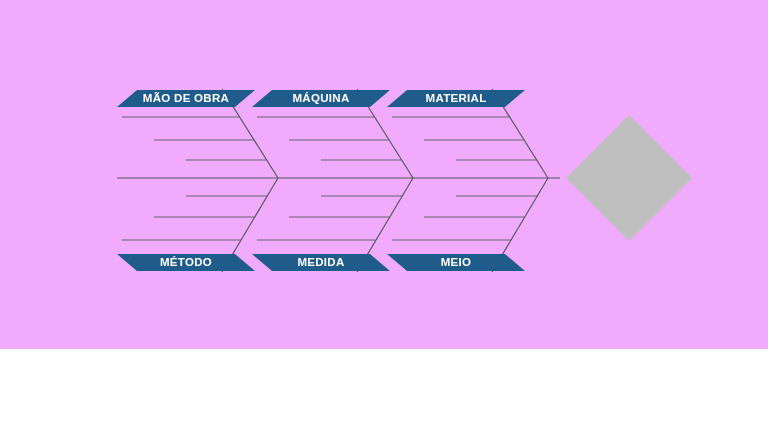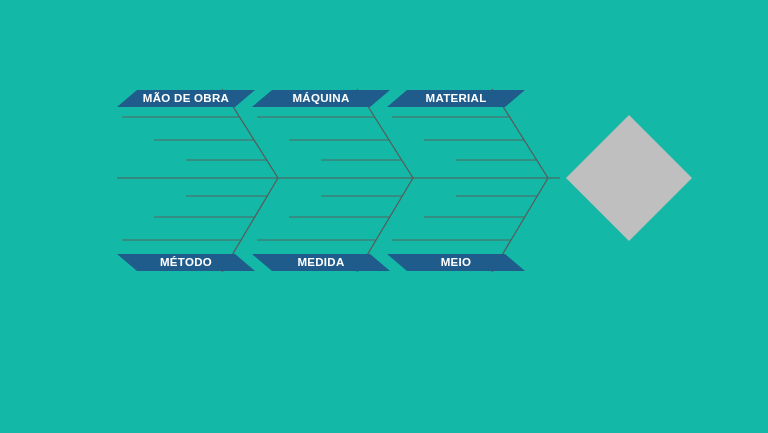--- a/index.html
+++ b/index.html
@@ -10,22 +10,22 @@
   body {
     width: 768px;
     height: 433px;
     font-family: "Liberation Sans", sans-serif;
     overflow: hidden;
     position: relative;
   }
   #canvas {
     position: relative;
     width: 768px;
-    height: 433px;
-    background: #14b8a6;
+    height: 349px;
+    background: #f0abfc;
   }
   #fishbone-svg {
     position: absolute;
     left: 0;
     top: 0;
     width: 768px;
     height: 433px;
     display: block;
   }
   .cat-label-text {

